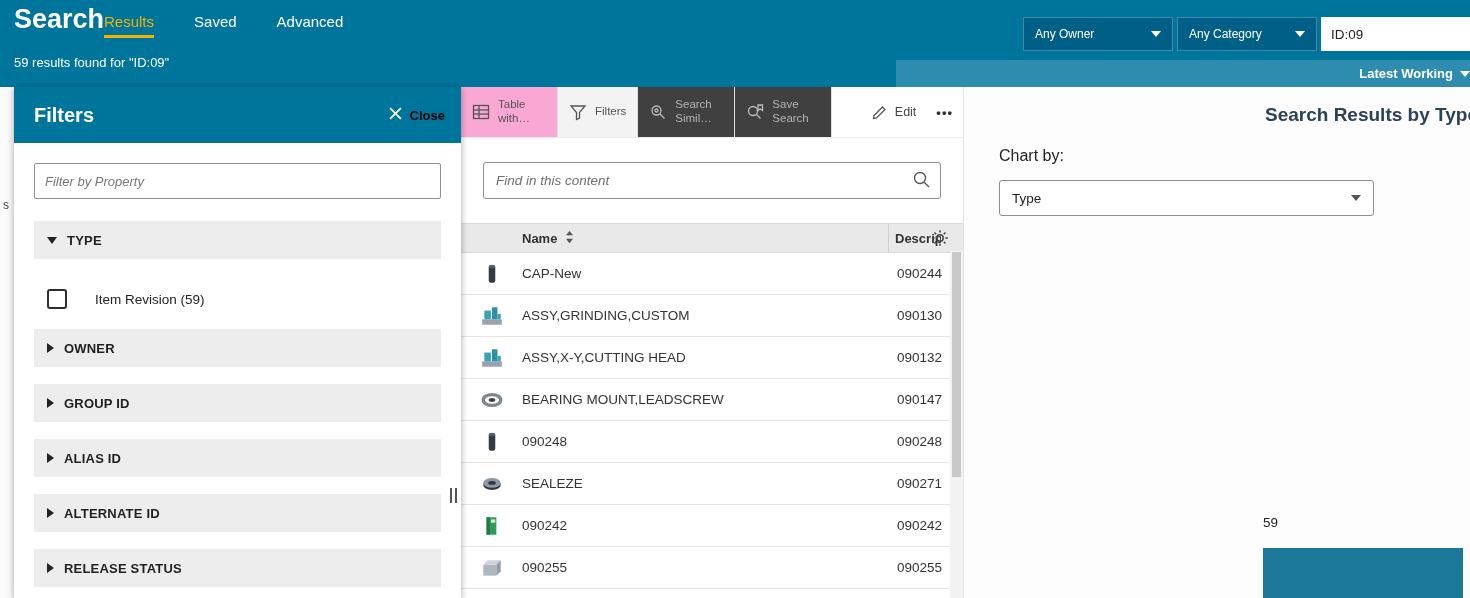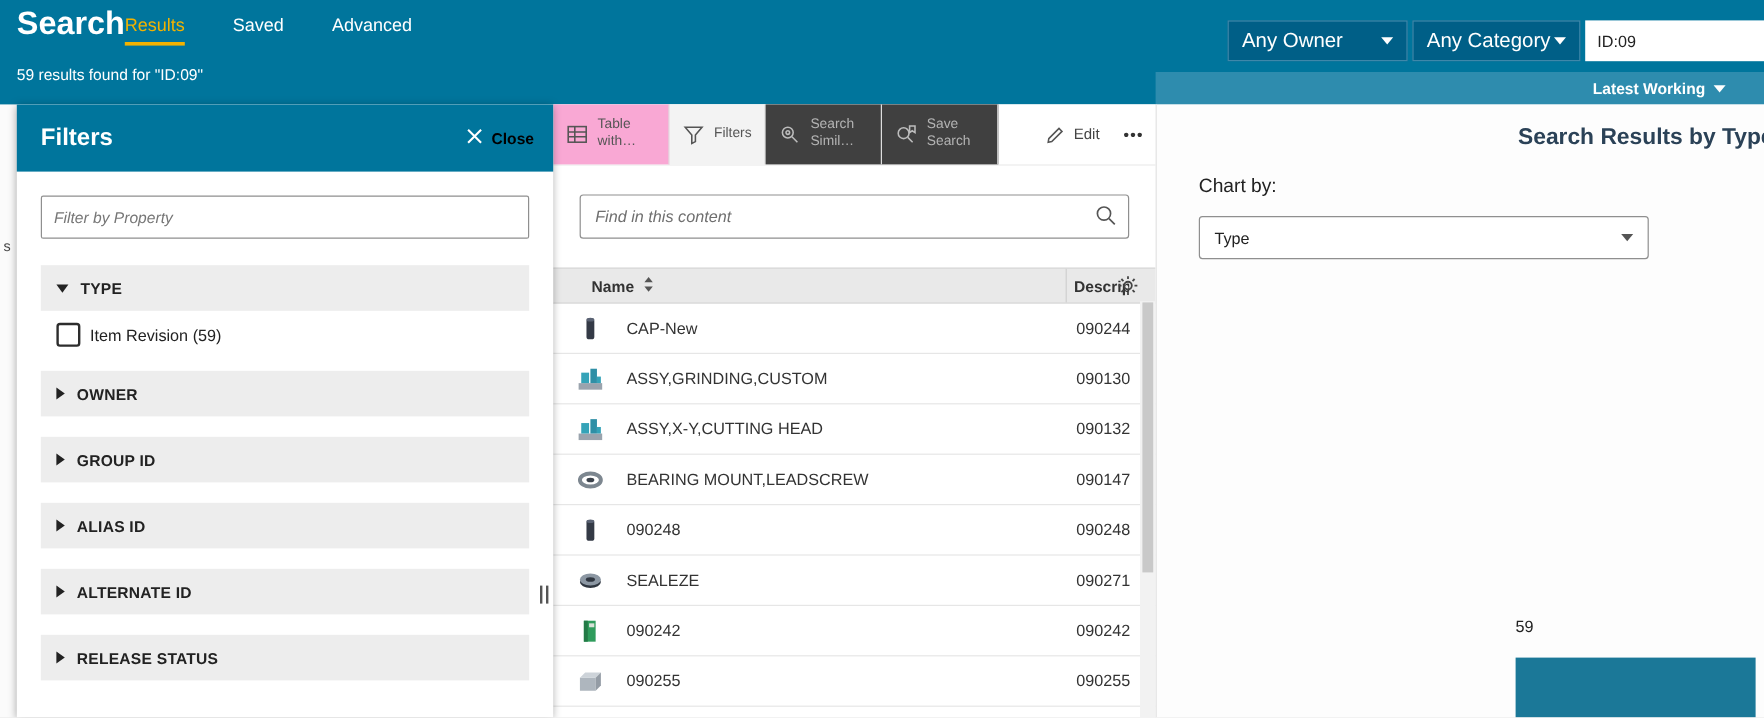--- a/index.html
+++ b/index.html
@@ -8,49 +8,49 @@
 
   
   .header{position:absolute;top:0;left:0;right:0;height:87px;background:#00759C;}
   .h-title{position:absolute;left:14px;top:4px;font-size:27px;font-weight:600;color:#fff;}
   .h-tabs{position:absolute;left:104px;top:13px;display:flex;gap:40px;}
   .h-tab{font-size:15px;font-weight:400;color:#fff;padding-bottom:5px;cursor:pointer;}
   .h-tab.active{color:#F2B200;border-bottom:3px solid #F2B200;}
   .h-sub{position:absolute;left:14px;top:55px;font-size:13px;color:#fff;}
   .h-controls{position:absolute;top:17px;left:1023px;display:flex;gap:4px;}
   .h-dd{height:34px;display:flex;align-items:center;justify-content:space-between;
-        padding:0 11px;background:#005F87;border:1px solid #3f88aa;color:#fff;font-size:17px;
+        padding:0 11px;background:#005F87;border:1px solid #3f88aa;color:#fff;font-size:12px;
         box-sizing:border-box;cursor:pointer;}
   .h-dd.owner{width:150px}.h-dd.cat{width:140px}
   .h-input{height:34px;width:150px;border:none;outline:none;padding:0 10px;font-size:13.5px;color:#222;background:#fff;}
   .chev-w{width:0;height:0;border-left:5px solid transparent;border-right:5px solid transparent;border-top:6px solid #fff;}
   .chev-d{width:0;height:0;border-left:5px solid transparent;border-right:5px solid transparent;border-top:6px solid #555;}
-  .h-strip{position:absolute;right:0;bottom:0;height:27px;width:507px;background:#2E8CAE;
-           display:flex;align-items:center;justify-content:flex-end;padding-right:32px;gap:7px;box-sizing:border-box;cursor:pointer;}
+  .h-strip{position:absolute;right:0;bottom:0;height:27px;width:574px;background:#2E8CAE;
+           display:flex;align-items:center;justify-content:flex-end;padding-right:0;gap:7px;box-sizing:border-box;cursor:pointer;}
   .h-strip-label{color:#fff;font-weight:700;font-size:13px;}
 
   .edge-frag{position:absolute;left:3px;top:198px;font-size:12px;color:#444;}
 
   
   .fpanel{position:absolute;left:14px;top:87px;width:447px;bottom:0;background:#fff;
           box-shadow:0 1px 7px rgba(0,0,0,.35);z-index:3;}
   .fhead{height:56px;background:#00759C;display:flex;align-items:center;padding:0 16px 0 20px;}
   .fhead-title{color:#fff;font-size:20px;font-weight:700;flex:1;}
   .fclose{display:flex;align-items:center;gap:8px;color:#000000;font-size:13px;font-weight:700;cursor:pointer;}
   .fbody{padding:20px 20px 0 20px;}
   .finput{width:100%;height:36px;border:1px solid #8f8f8f;border-radius:2px;padding:0 10px;
           font-size:13px;box-sizing:border-box;font-family:"Liberation Sans",sans-serif;color:#333;}
   .finput::placeholder{color:#767676;font-style:italic;}
   .fsecs{margin-top:22px;}
   .fsec{margin-bottom:17px;}
   .fsec-bar{height:38px;background:#EDEDED;display:flex;align-items:center;padding:0 13px;gap:10px;cursor:pointer;}
   .fsec-label{font-size:13px;font-weight:700;color:#222;letter-spacing:.2px;}
   .tri-down{width:0;height:0;border-left:5px solid transparent;border-right:5px solid transparent;border-top:7px solid #222;}
   .tri-right{width:0;height:0;border-top:5px solid transparent;border-bottom:5px solid transparent;border-left:7px solid #222;}
-  .fitem{display:flex;align-items:center;gap:8px;padding:10px 2px 3px 13px;cursor:pointer;}
+  .fitem{display:flex;align-items:center;gap:28px;padding:30px 2px 3px 13px;cursor:pointer;}
   .cbox{width:20px;height:20px;border:2px solid #2d2d2d;border-radius:3px;background:#fff;box-sizing:border-box;}
   .fitem-label{font-size:13.5px;color:#222;}
   .fhandle{position:absolute;right:4px;top:401px;display:flex;gap:3px;cursor:ew-resize;}
   .fhandle div{width:2px;height:15px;background:#555;}
 
   
   .mpanel{position:absolute;left:461px;top:87px;width:502px;bottom:0;background:#fff;}
   .toolbar{position:relative;height:50px;display:flex;align-items:stretch;border-bottom:1px solid #ececec;}
   .tb-btn{display:flex;align-items:center;gap:8px;padding:0 11px;border-right:1px solid #dedede;cursor:pointer;}
   .tb-btn.normal{background:#f9a8d4;}
@@ -66,21 +66,21 @@
   .tb-more{font-size:13px;font-weight:700;color:#333;letter-spacing:1px;cursor:pointer;}
 
   .findwrap{position:relative;margin:24px 22px 0 22px;}
   .find{width:100%;height:37px;border:1px solid #8f8f8f;border-radius:3px;padding:0 38px 0 12px;
         font-size:13.5px;color:#404040;box-sizing:border-box;font-family:"Liberation Sans",sans-serif;}
   .find::placeholder{color:#6f6f6f;font-style:italic;}
   .find-icon{position:absolute;right:10px;top:8px;}
 
   .thead{margin-top:24px;height:28px;background:#e9e9e9;border-top:1px solid #d8d8d8;border-bottom:1px solid #d8d8d8;
          position:relative;display:flex;align-items:center;}
-  .th-name{margin-left:32px;font-size:13px;font-weight:700;color:#333;display:flex;gap:8px;align-items:center;cursor:pointer;}
+  .th-name{margin-left:61px;font-size:13px;font-weight:700;color:#333;display:flex;gap:8px;align-items:center;cursor:pointer;}
   .th-desc{position:absolute;left:427px;top:0;bottom:0;display:flex;align-items:center;border-left:1px solid #cfcfcf;
            padding-left:6px;font-size:13px;font-weight:700;color:#333;width:46px;overflow:hidden;white-space:nowrap;cursor:pointer;}
   .th-gear{position:absolute;right:14px;top:5px;cursor:pointer;}
 
   .rows{position:relative;}
   .row{height:41px;display:flex;align-items:center;border-bottom:1px solid #e6e6e6;padding:0 21px 0 19px;cursor:pointer;}
   .row-icon{width:24px;height:24px;margin-right:18px;flex:none;}
   .row-name{font-size:13.5px;color:#333;flex:1;white-space:nowrap;overflow:hidden;}
   .row-desc{font-size:13.5px;color:#333;}
 

